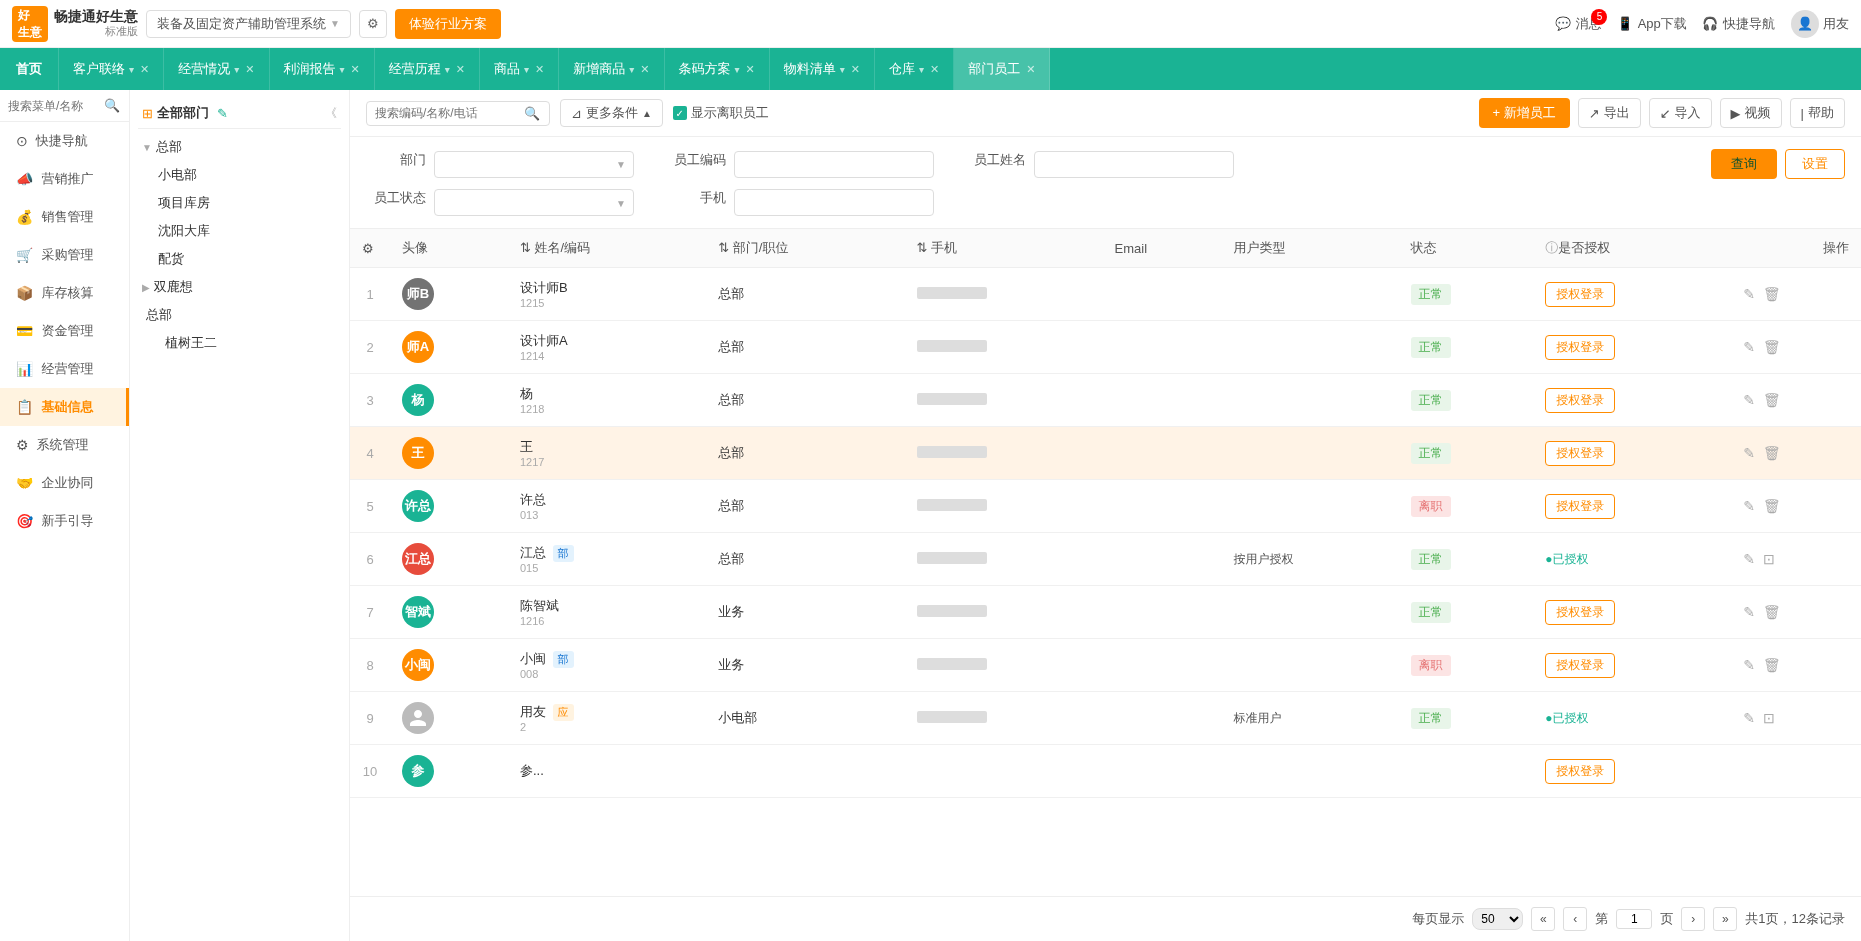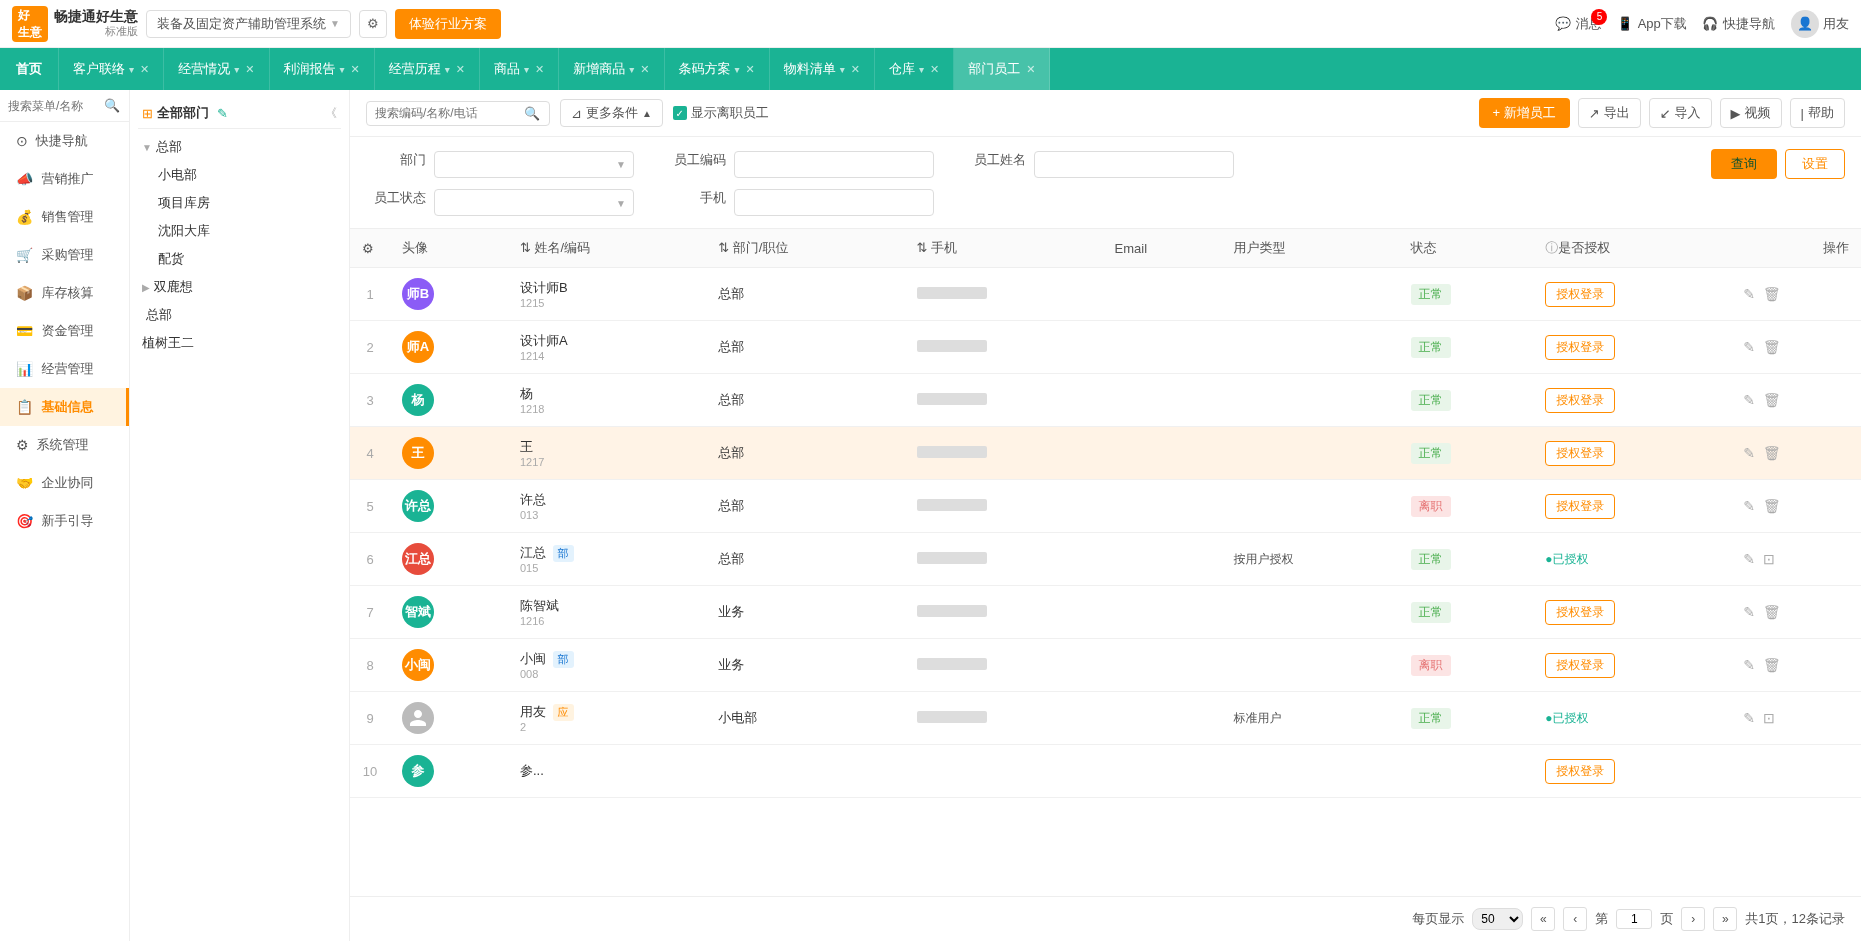--- a/index.html
+++ b/index.html
@@ -243,21 +243,21 @@
         </div>
 
         <div class="dept-node" style="padding-left:4px;">
           <span style="color:#aaa; font-size:10px;">▶</span>
           <span>双鹿想</span>
         </div>
         <div class="dept-node" style="padding-left:4px;">
           <span style="color:#aaa; font-size:10px;"></span>
           <span>总部</span>
         </div>
-        <div class="dept-node" style="padding-left:4px;">
+        <div class="dept-node" style="padding-left:4px;margin-left:23px;">
           <span>植树王二</span>
         </div>
       </div>
 
       <div class="main-content">
 
         <div class="search-bar">
           <div class="search-input-wrap">
             <input type="text" placeholder="搜索编码/名称/电话" style="">
             <span style="color:#aaa;">🔍</span>
@@ -347,21 +347,21 @@
                 <th>状态</th>
                 <th><span style="color:#aaa;">ⓘ</span>是否授权</th>
                 <th style="text-align:right;">操作</th>
               </tr>
             </thead>
             <tbody>
 
               <tr>
                 <td style="text-align:center; color:#aaa;">1</td>
                 <td>
-                    <div class="avatar-circle" style="background:#8b5cf6;">师B</div>
+                    <div class="avatar-circle" style="background:#737373;">师B</div>
                   </td>
                 <td>
                     <div>设计师B</div>
                     <div style="color:#aaa; font-size:11px;">1215</div>
                   </td>
                 <td>总部</td>
                 <td><span class="phone-blur"></span></td>
                 <td></td>
                 <td></td>
                 <td><span class="status-badge status-normal">正常</span></td>

